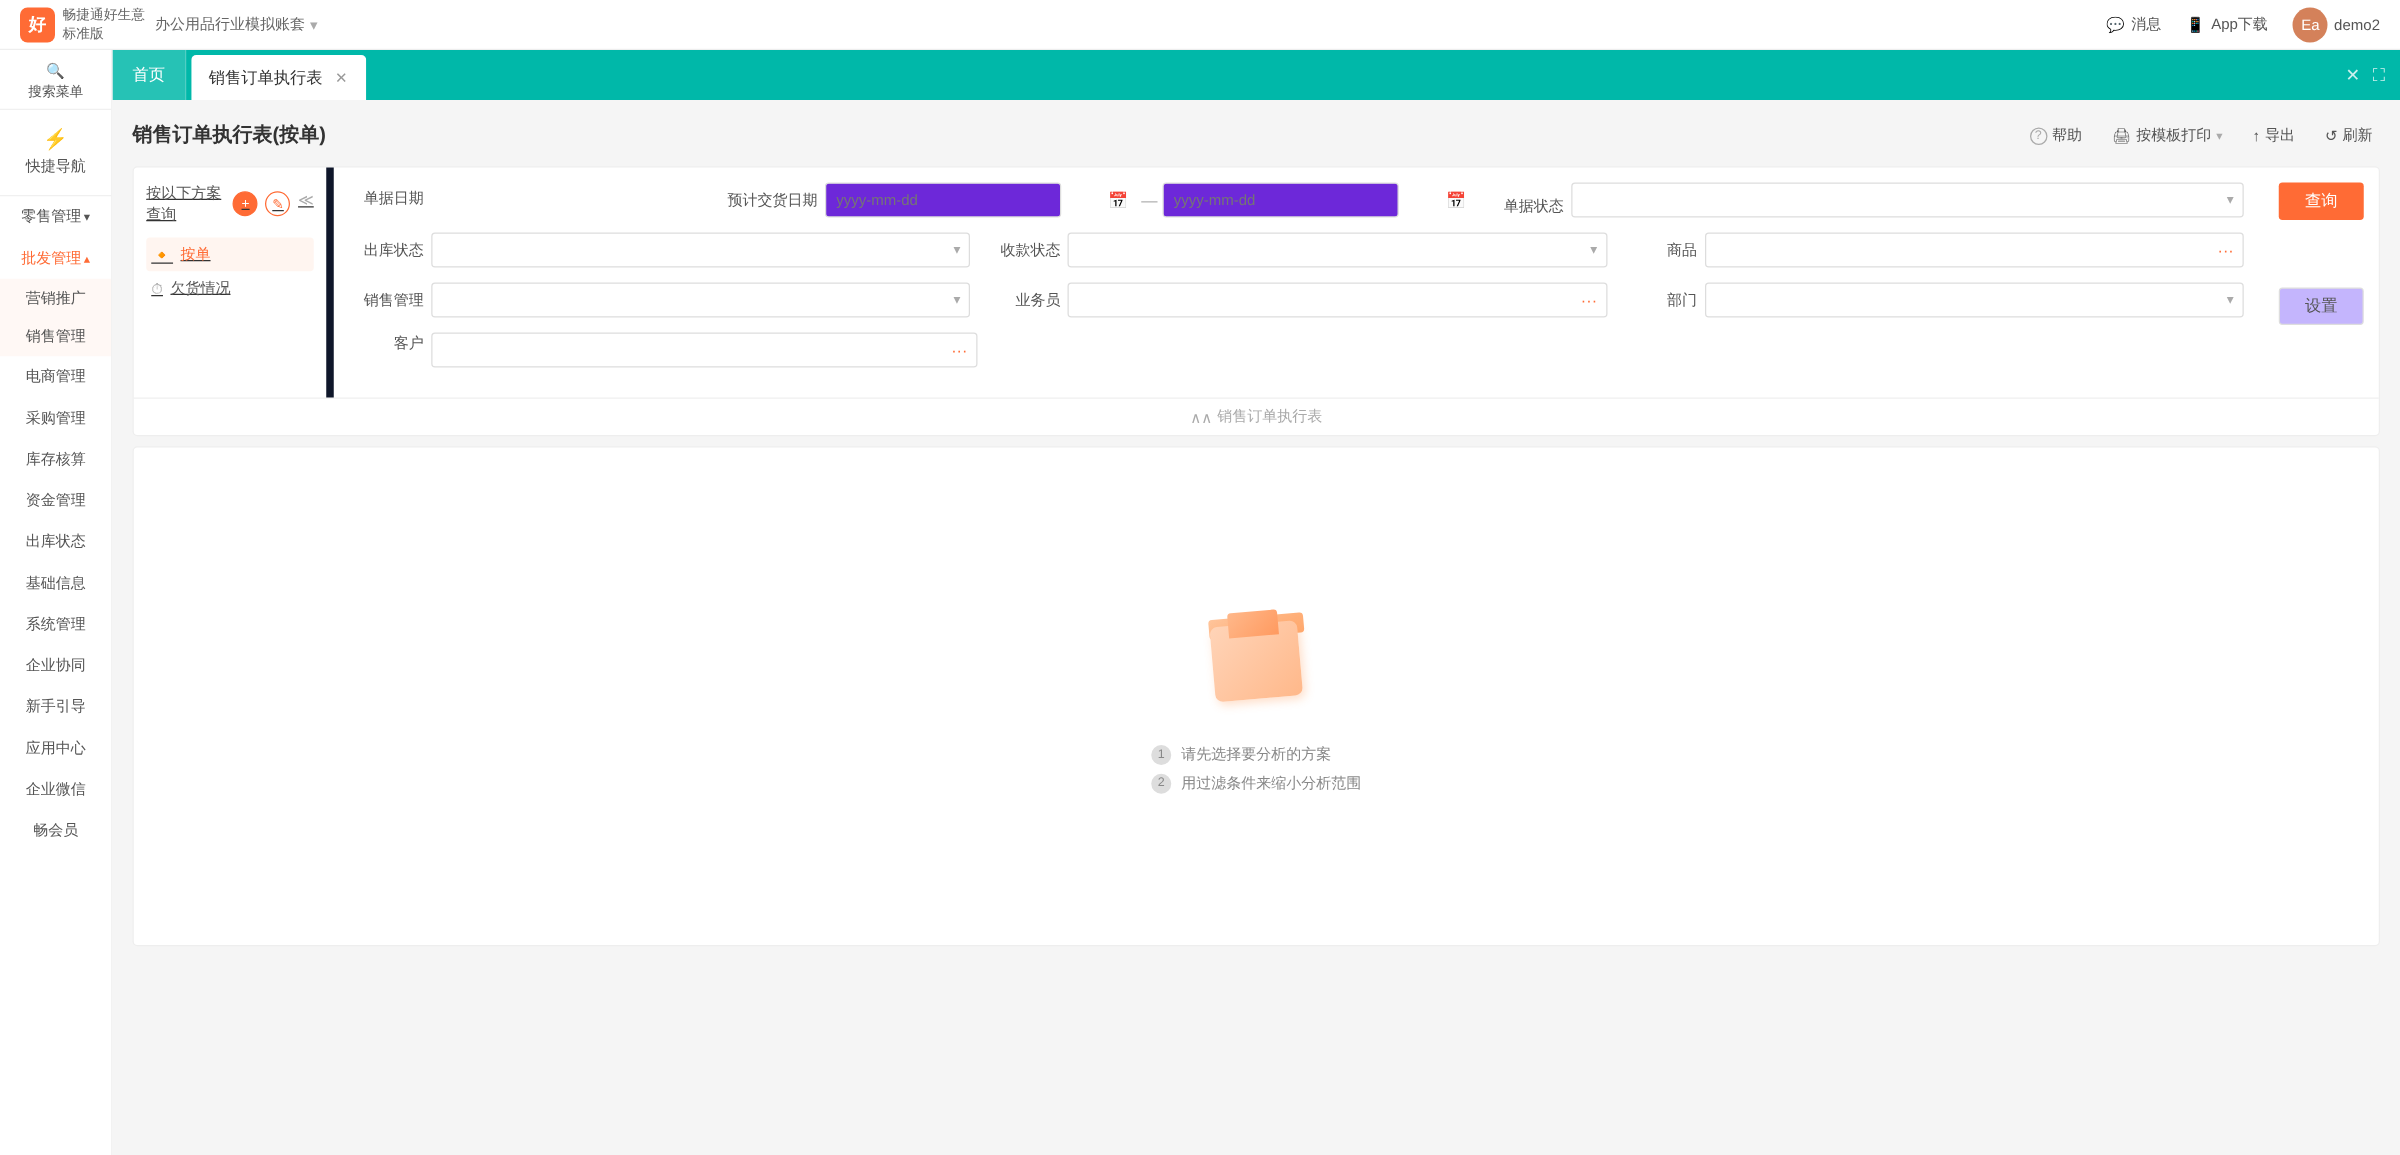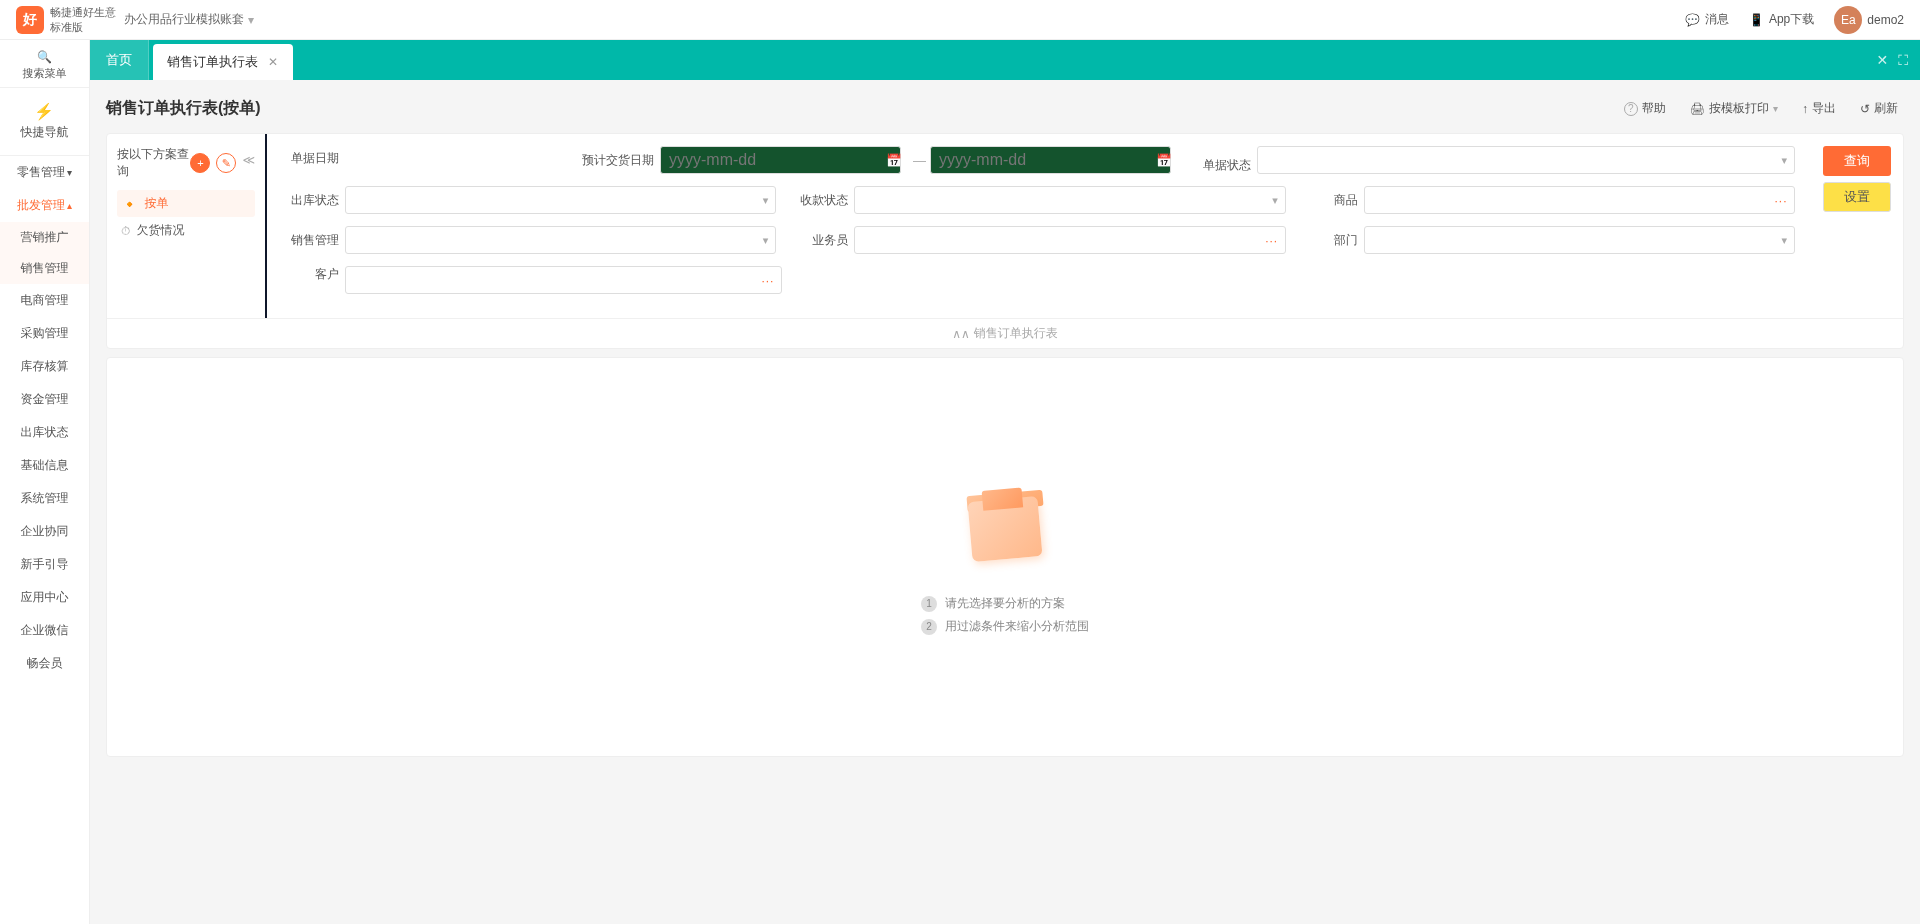--- a/index.html
+++ b/index.html
@@ -147,23 +147,24 @@
       border-radius: 4px;
       padding: 0;
       margin-bottom: 8px;
       border: 1px solid #eee;
     }
     .filter-inner {
       display: flex;
     }
     .filter-scheme {
       width: 160px;
-      border-right: 2px solid #0f172a;
+      border-right: 6px solid #0f172a;
       padding: 12px 10px;
       flex-shrink: 0;
+      text-decoration: underline;
     }
     .filter-scheme-header {
       display: flex;
       align-items: center;
       justify-content: space-between;
       margin-bottom: 10px;
       font-size: 12px;
       color: #555;
     }
     .filter-scheme-actions { display: flex; gap: 6px; }
@@ -235,24 +236,24 @@
       position: relative;
     }
     .filter-select-wrapper .chev { position: absolute; right: 8px; top: 50%; transform: translateY(-50%); color: #aaa; font-size: 11px; pointer-events: none; }
     .filter-date-range { display: flex; align-items: center; gap: 4px; flex: 1; }
     .filter-date-input {
       flex: 1;
       height: 28px;
       border: 1px solid #ddd;
       border-radius: 3px;
       padding: 0 24px 0 8px;
-      font-size: 16px;
+      font-size: 12px;
       color: #aaa;
       outline: none;
-      background: #14532d;
+      background: #6d28d9;
     }
     .date-icon { color: #aaa; font-size: 13px; position: absolute; right: 6px; top: 50%; transform: translateY(-50%); pointer-events: none; }
     .date-wrapper { position: relative; flex: 1; }
     .date-sep { color: #aaa; }
     .date-tag-row { display: flex; align-items: center; gap: 4px; margin-bottom: 4px; }
     .date-tag {
       padding: 2px 8px;
       border-radius: 10px;
       font-size: 11px;
       cursor: pointer;
@@ -284,29 +285,30 @@
       border: none;
       border-radius: 3px;
       padding: 6px 20px;
       font-size: 13px;
       cursor: pointer;
       white-space: nowrap;
       display: block;
       margin-bottom: 6px;
     }
     .settings-btn {
-      background: #fde047;
+      background: #c4b5fd;
       color: #555;
       border: 1px solid #ddd;
       border-radius: 3px;
       padding: 5px 20px;
       font-size: 13px;
       cursor: pointer;
       white-space: nowrap;
       display: block;
+      margin-top: 48px;
     }
     .filter-actions { display: flex; flex-direction: column; padding: 12px 12px; flex-shrink: 0; }
 
     
     .data-panel {
       background: #fff;
       border-radius: 4px;
       border: 1px solid #eee;
       min-height: 400px;
       display: flex;

